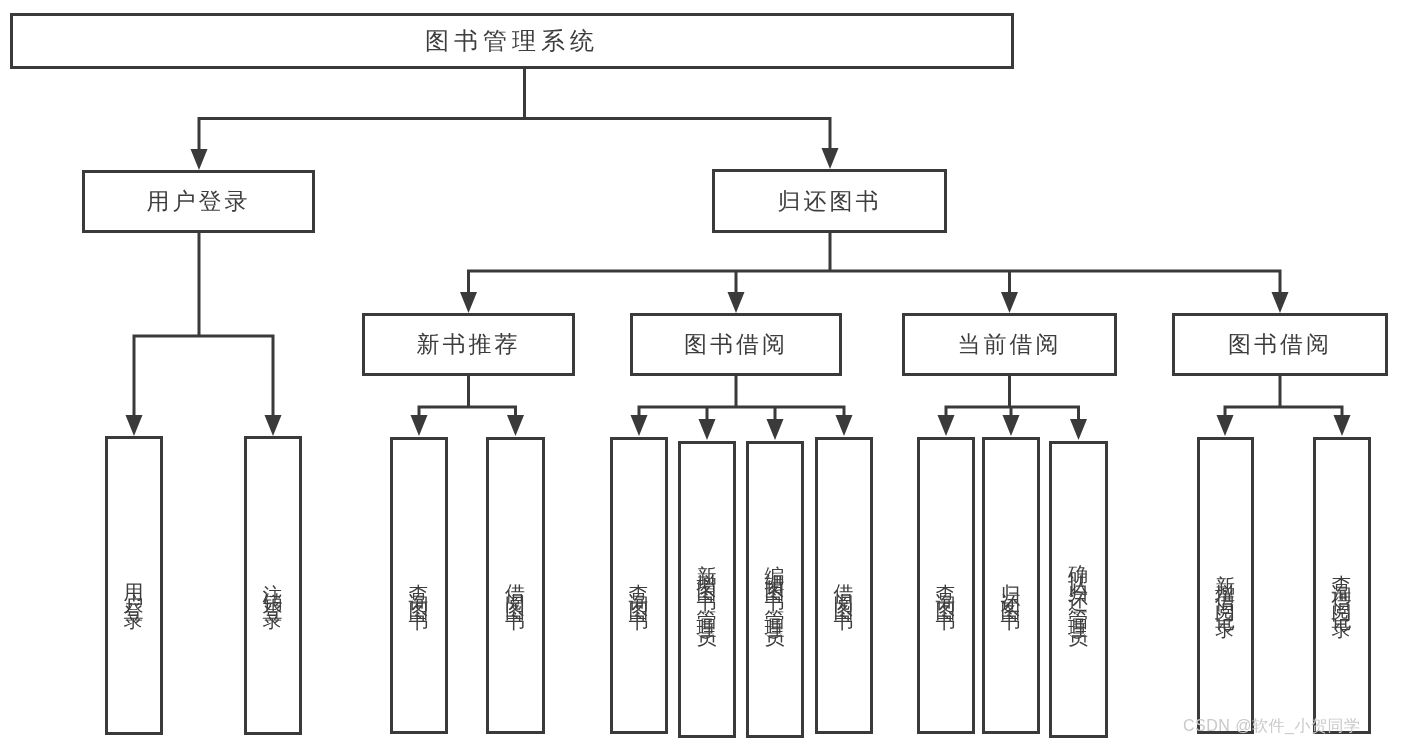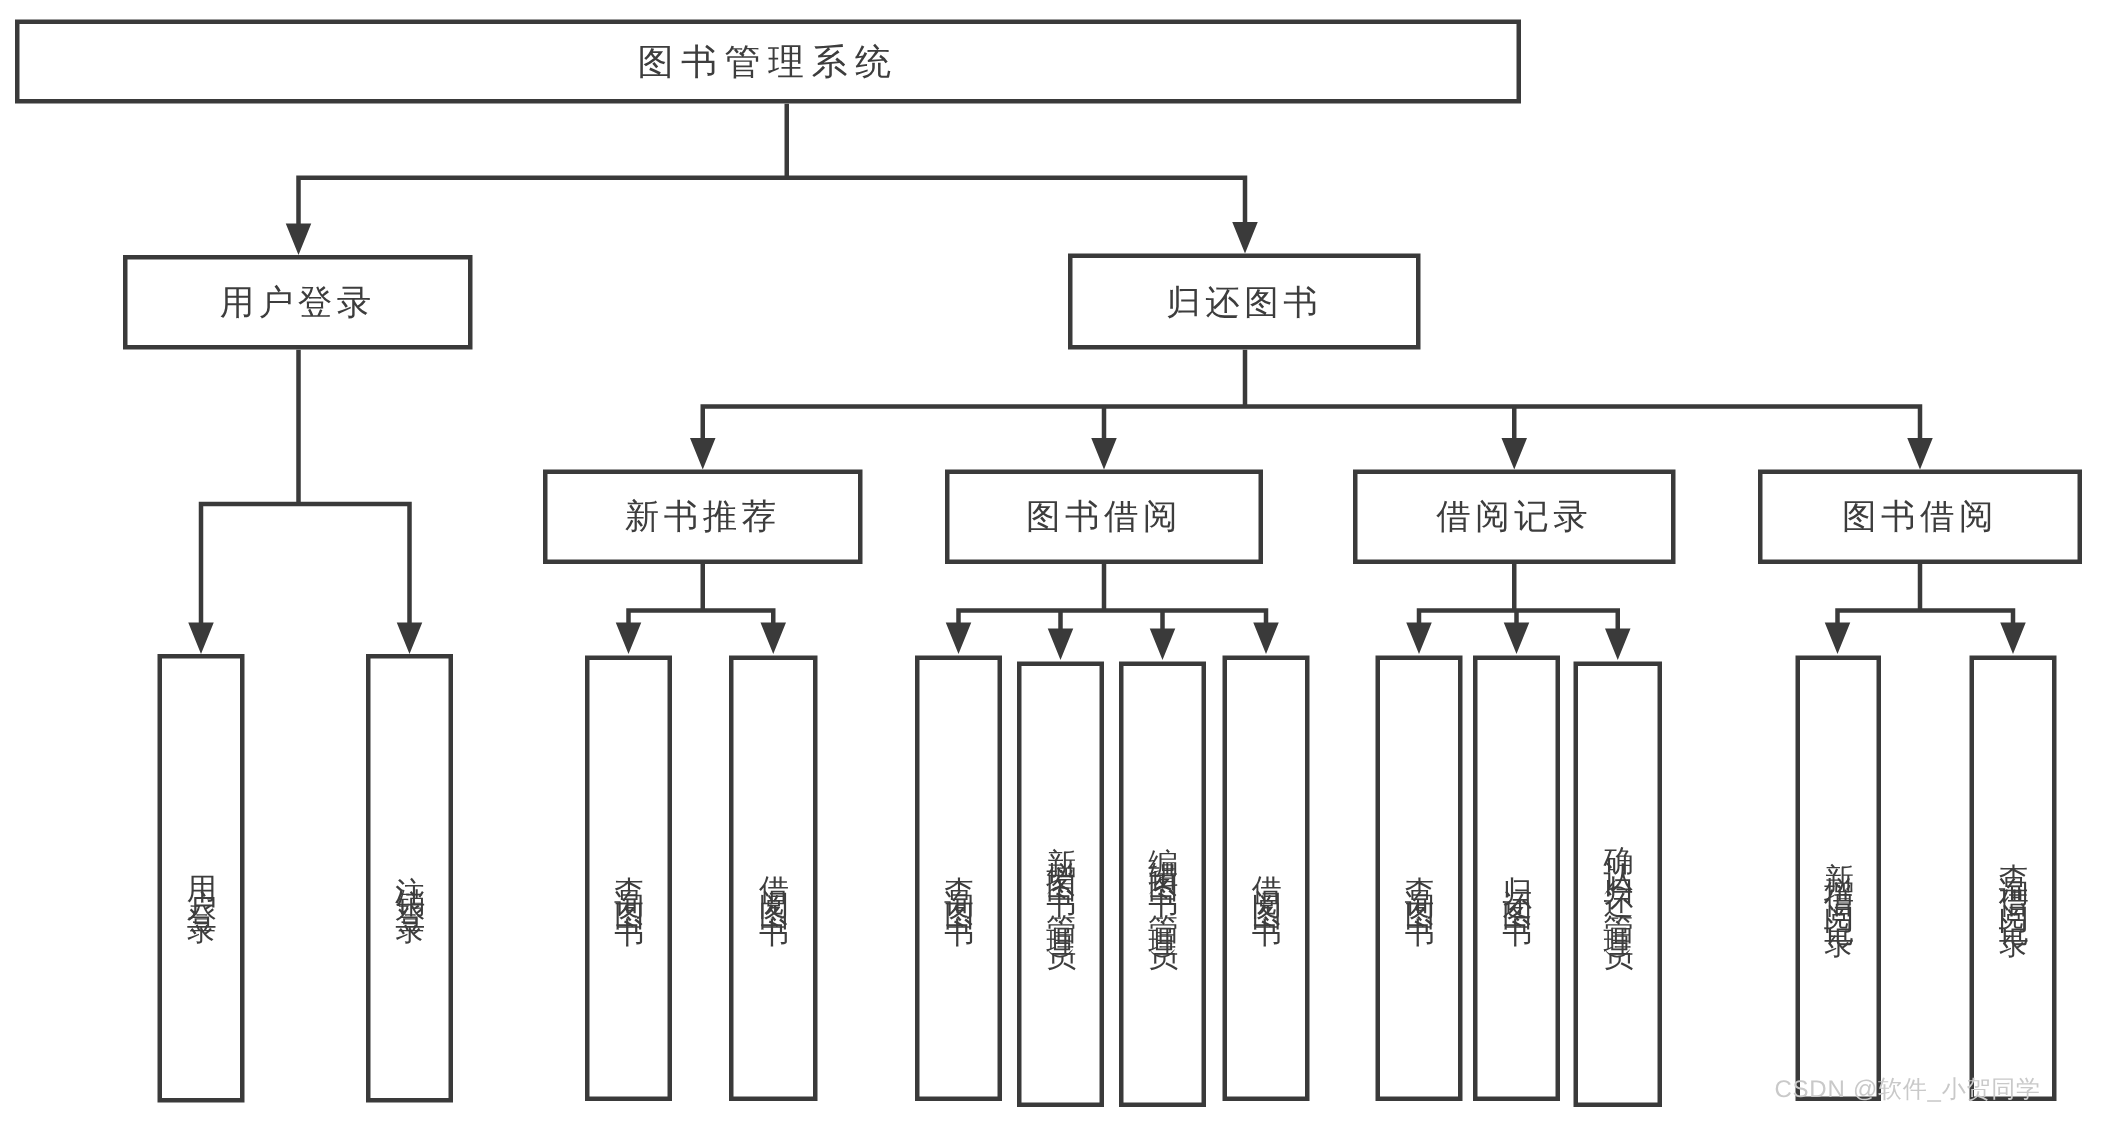--- a/index.html
+++ b/index.html
@@ -107,21 +107,21 @@
     <span class="label">归还图书</span>
   </div>
 
   <div class="box h" style="left:362px;top:313px;width:213px;height:63px">
     <span class="label">新书推荐</span>
   </div>
   <div class="box h" style="left:630px;top:313px;width:212px;height:63px">
     <span class="label">图书借阅</span>
   </div>
   <div class="box h" style="left:902px;top:313px;width:215px;height:63px">
-    <span class="label">借阅记录</span>
+    <span class="label">当前借阅</span>
   </div>
   <div class="box h" style="left:1172px;top:313px;width:216px;height:63px">
     <span class="label">图书借阅</span>
   </div>
 
   <div class="box v" style="left:105px;top:436px;width:58px;height:299px">
     <span class="label">用户登录</span>
   </div>
   <div class="box v" style="left:244px;top:436px;width:58px;height:299px">
     <span class="label">注销登录</span>

